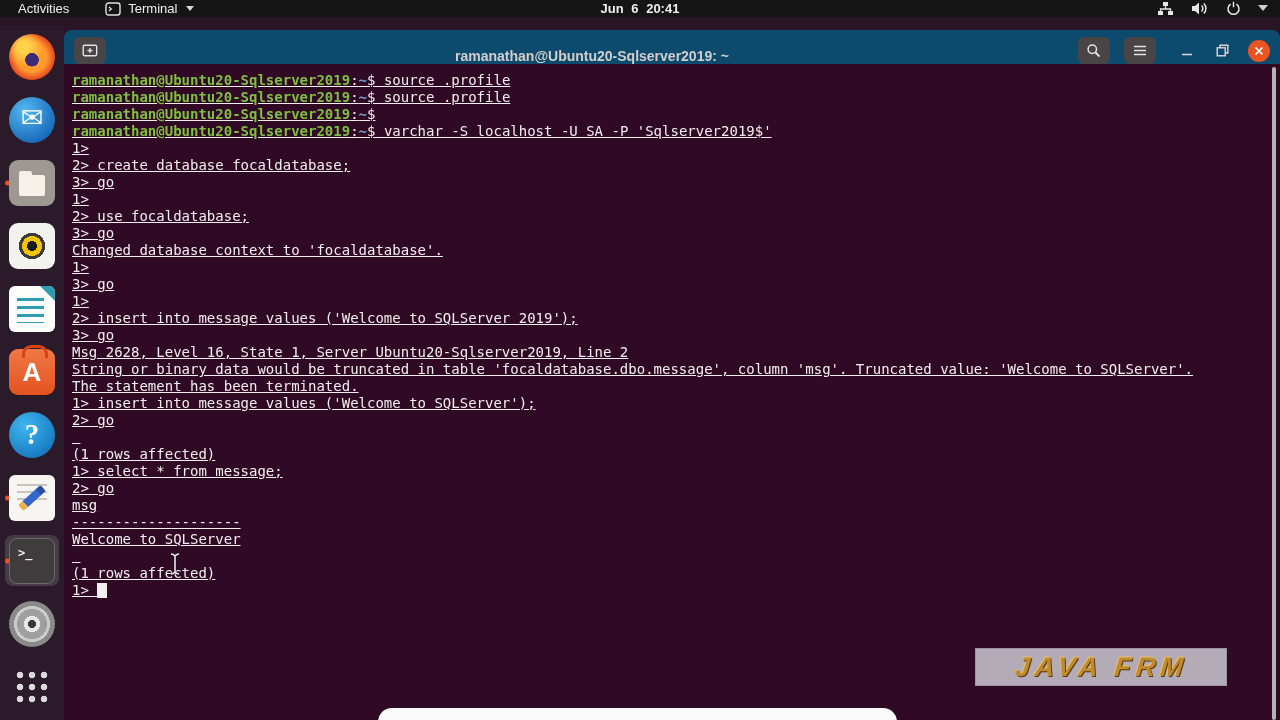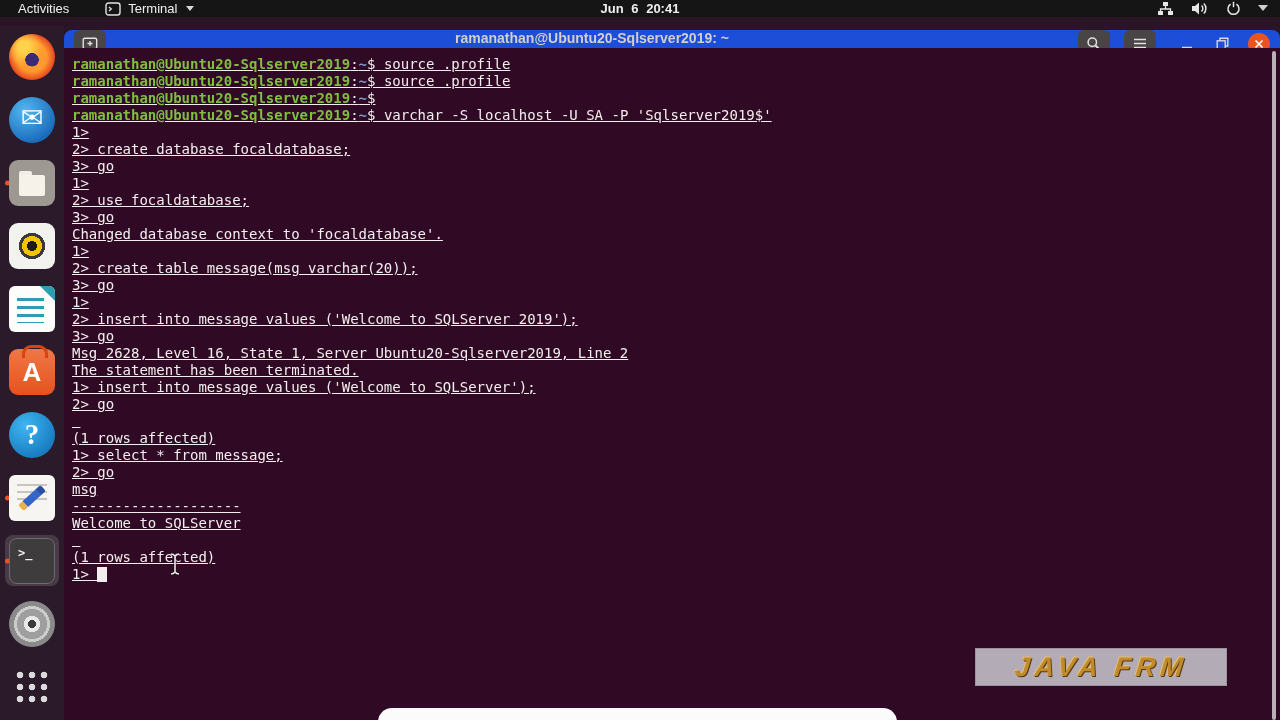--- a/index.html
+++ b/index.html
@@ -53,21 +53,21 @@
   .i-terminal { background:#3f3c3d; border:1px solid #6e6a6b; border-radius:8px; }
   .i-terminal::after { content:'>_'; position:absolute; left:8px; top:7px; color:#eee; font:bold 12px "DejaVu Sans Mono", monospace; }
   .i-disc { border-radius:50%;
     background:radial-gradient(circle, #3a3a3a 0 4px, #e8e8e8 4px 8px, #9f9f9f 8px 15px, #cccccc 15px 18px, #8a8a8a 18px 23px); }
   .i-grid { background:transparent; }
   .i-grid::after { content:''; position:absolute; left:5px; top:5px; width:36px; height:36px;
     background-image:radial-gradient(circle, #dcd9dc 3px, transparent 3.6px); background-size:12px 12px; }
 
   
   .window { position:absolute; left:64px; top:30px; right:0; bottom:0; display:flex; flex-direction:column; border-radius:8px 8px 0 0; overflow:hidden; z-index:10; }
-  .titlebar { height:18px; background:#1d4ed8; display:flex; align-items:flex-start; padding:0 10px; flex:0 0 auto; }
+  .titlebar { height:34px; background:#0c4a6e; display:flex; align-items:flex-end; padding:0 10px; flex:0 0 auto; }
   .tb-btn { width:32px; height:27px; background:#494445; border-radius:6px; display:flex; align-items:center; justify-content:center; margin-right:8px; }
   .win-title { margin:0 auto; font-size:14px; font-weight:bold; color:#d3cecc; white-space:nowrap; }
   .winctl { display:flex; align-items:center; gap:14px; margin-left:8px; }
   .ctl { width:22px; height:22px; display:flex; align-items:center; justify-content:center; }
   .ctl.close { background:#e95420; border-radius:50%; }
 
   .term-body { flex:1; background:#300a24; position:relative; padding:8px 0 0 8px;
                font:14px/17px "DejaVu Sans Mono", monospace; color:#f2efee;text-decoration:underline; }
   .tline { white-space:pre; height:17px; }
   .tline .g { color:#7fbf3f; font-weight:bold; }
@@ -204,26 +204,26 @@
         <div class="tline"><span class="g">ramanathan@Ubuntu20-Sqlserver2019</span><span class="w">:</span><span class="b">~</span><span class="w">$</span></div>
         <div class="tline"><span class="g">ramanathan@Ubuntu20-Sqlserver2019</span><span class="w">:</span><span class="b">~</span><span class="w">$ varchar -S localhost -U SA -P 'Sqlserver2019$'</span></div>
         <div class="tline"><span class="w">1&gt;</span></div>
         <div class="tline"><span class="w">2&gt; create database focaldatabase;</span></div>
         <div class="tline"><span class="w">3&gt; go</span></div>
         <div class="tline"><span class="w">1&gt;</span></div>
         <div class="tline"><span class="w">2&gt; use focaldatabase;</span></div>
         <div class="tline"><span class="w">3&gt; go</span></div>
         <div class="tline"><span class="w">Changed database context to 'focaldatabase'.</span></div>
         <div class="tline"><span class="w">1&gt;</span></div>
-        <div class="tline"><span class="w">2&gt; create table message(msg varchar(20));</span></div>
         <div class="tline"><span class="w">3&gt; go</span></div>
         <div class="tline"><span class="w">1&gt;</span></div>
         <div class="tline"><span class="w">2&gt; insert into message values ('Welcome to SQLServer 2019');</span></div>
         <div class="tline"><span class="w">3&gt; go</span></div>
         <div class="tline"><span class="w">Msg 2628, Level 16, State 1, Server Ubuntu20-Sqlserver2019, Line 2</span></div>
+        <div class="tline"><span class="w">String or binary data would be truncated in table 'focaldatabase.dbo.message', column 'msg'. Truncated value: 'Welcome to SQLServer'.</span></div>
         <div class="tline"><span class="w">The statement has been terminated.</span></div>
         <div class="tline"><span class="w">1&gt; insert into message values ('Welcome to SQLServer');</span></div>
         <div class="tline"><span class="w">2&gt; go</span></div>
         <div class="tline">&nbsp;</div>
         <div class="tline"><span class="w">(1 rows affected)</span></div>
         <div class="tline"><span class="w">1&gt; select * from message;</span></div>
         <div class="tline"><span class="w">2&gt; go</span></div>
         <div class="tline"><span class="w">msg</span></div>
         <div class="tline"><span class="w">--------------------</span></div>
         <div class="tline"><span class="w">Welcome to SQLServer</span></div>

